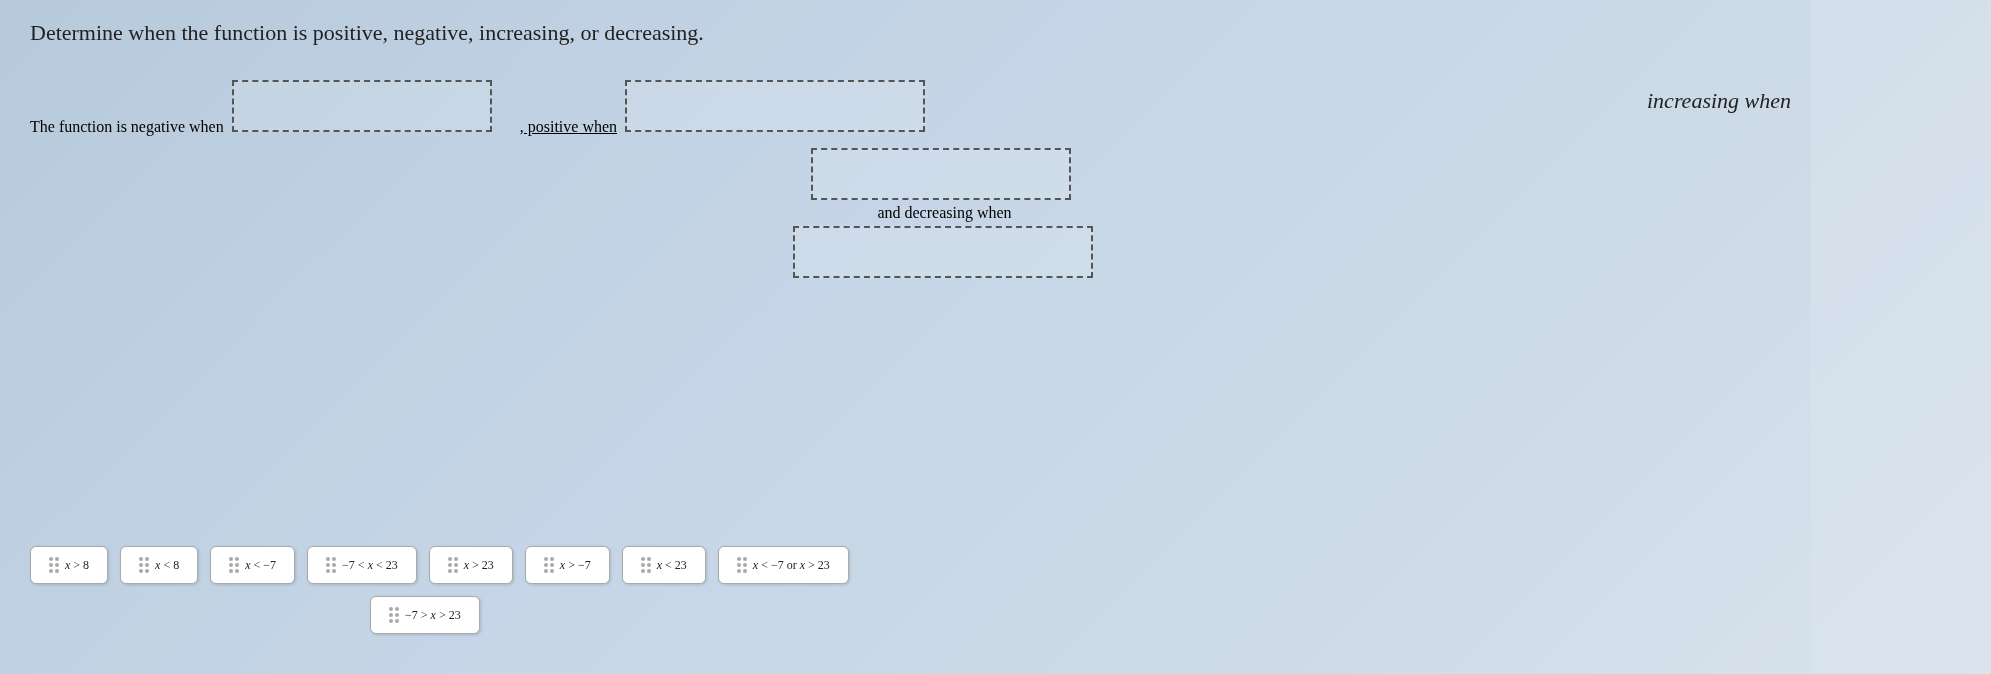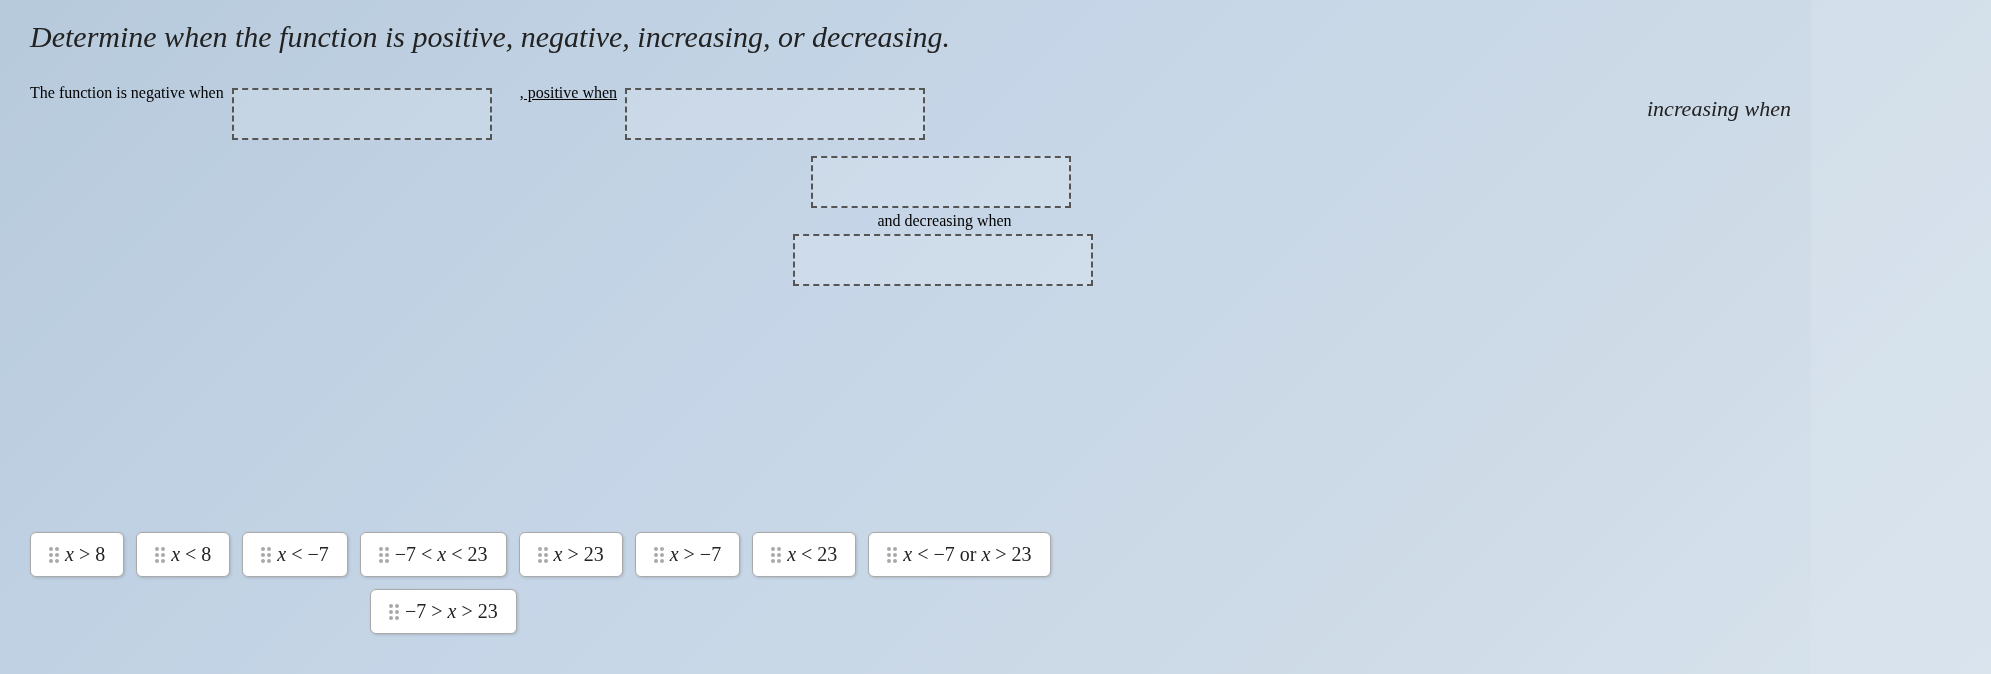--- a/index.html
+++ b/index.html
@@ -24,24 +24,23 @@
 
     .main-content {
       position: absolute;
       top: 20px;
       left: 30px;
       right: 200px;
       bottom: 10px;
     }
 
     .instruction {
-      font-size: 30px;
+      font-size: 22px;
       color: #222;
       margin-bottom: 30px;
-      font-style: italic;
     }
 
     .sentence-area {
       position: relative;
       margin-bottom: 20px;
       min-height: 200px;
     }
 
     
     .drop-zone {
@@ -49,21 +48,21 @@
       border: 2px dashed #555;
       min-width: 220px;
       min-height: 48px;
       vertical-align: middle;
       margin: 4px;
       background: rgba(255,255,255,0.15);
     }
 
     .row1 {
       display: flex;
-      align-items: flex-start;
+      align-items: flex-end;
       margin-bottom: 8px;
     }
 
     .row2 {
       display: flex;
       align-items: center;
       margin-bottom: 8px;
       margin-left: 60px;
       flex-direction: column;
     }
@@ -91,21 +90,21 @@
     }
 
     .chip {
       display: inline-flex;
       align-items: center;
       gap: 6px;
       background: white;
       border: 1.5px solid #aaa;
       border-radius: 6px;
       padding: 10px 18px;
-      font-size: 20px;
+      font-size: 12px;
       color: #222;
       cursor: grab;
       user-select: none;
       box-shadow: 1px 1px 3px rgba(0,0,0,0.15);
       font-family: Georgia, serif;
     }
 
     .drag-handle {
       display: inline-grid;
       grid-template-columns: repeat(2, 4px);

